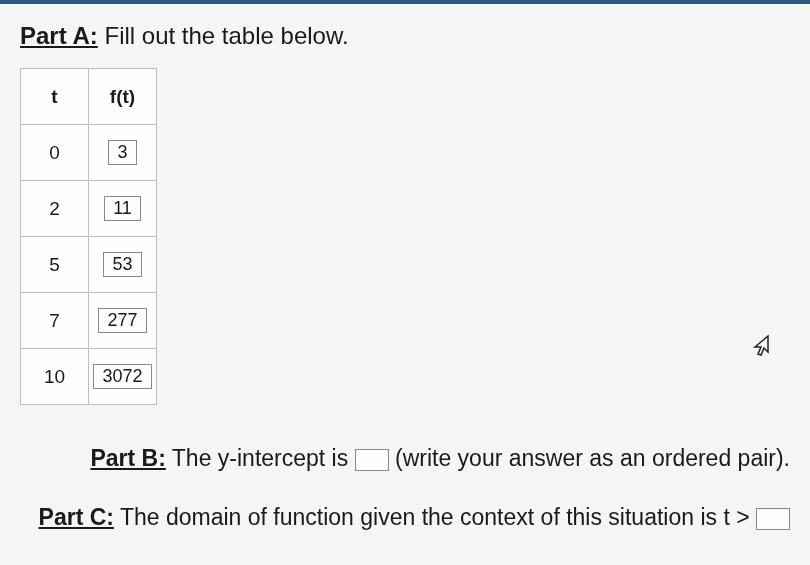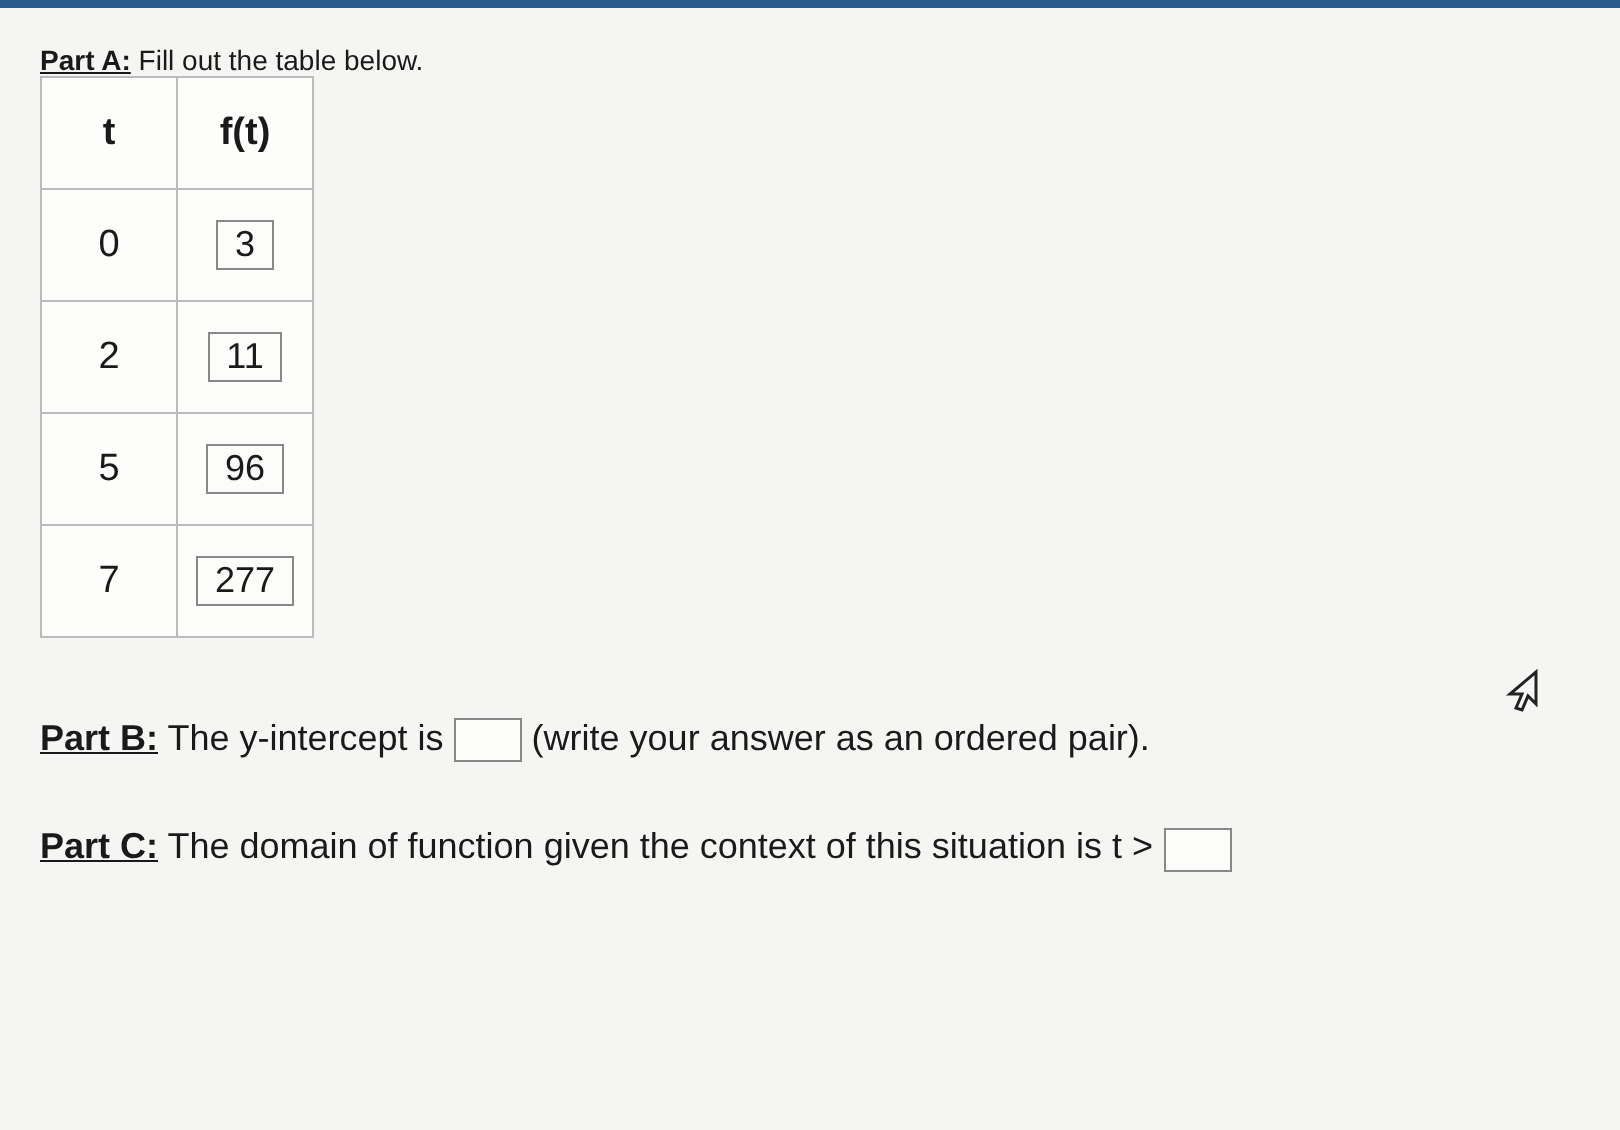--- a/index.html
+++ b/index.html
@@ -11,21 +11,22 @@
       font-family: Arial, sans-serif;
       background: #f5f5f3;
       width: 810px;
       height: 565px;
       padding: 18px 20px;
       color: #1a1a1a;
       border-top: 4px solid #2a5a8a;
       position: relative;
     }
     .part-heading {
-      font-size: 14px;
+      font-size: 24px;
+      margin-bottom: 18px;
     }
     .part-label {
       font-weight: bold;
       text-decoration: underline;
     }
     table.data-table {
       border-collapse: collapse;
       background: #fdfdfc;
       margin-bottom: 40px;
     }
@@ -45,22 +46,23 @@
     .answer-box {
       display: inline-block;
       border: 1px solid #888;
       background: #fcfcfa;
       padding: 2px 8px;
       min-width: 28px;
       font-size: 18px;
       line-height: 1.1;
     }
     .sentence-row {
-      font-size: 18px;
+      font-size: 23px;
       margin-bottom: 32px;
+      text-align: right;
     }
     .sentence-row .answer-box {
       vertical-align: middle;
       min-width: 34px;
       height: 22px;
       padding: 0;
     }
     .cursor {
       position: absolute;
       right: 40px;
@@ -87,25 +89,29 @@
   <tr>
     <td>0</td>
     <td><span class="answer-box">3</span></td>
   </tr>
   <tr>
     <td>2</td>
     <td><span class="answer-box">11</span></td>
   </tr>
   <tr>
     <td>5</td>
-    <td><span class="answer-box">96</span></td>
+    <td><span class="answer-box">53</span></td>
   </tr>
   <tr>
     <td>7</td>
     <td><span class="answer-box">277</span></td>
+  </tr>
+  <tr>
+    <td>10</td>
+    <td><span class="answer-box">3072</span></td>
   </tr>
 </tbody>
   </table>
 
 <div class="sentence-row">
   <span class="part-label">Part B:</span>
   <span>The y-intercept is</span>
   <span class="answer-box"></span>
   <span>(write your answer as an ordered pair).</span>
 </div>

